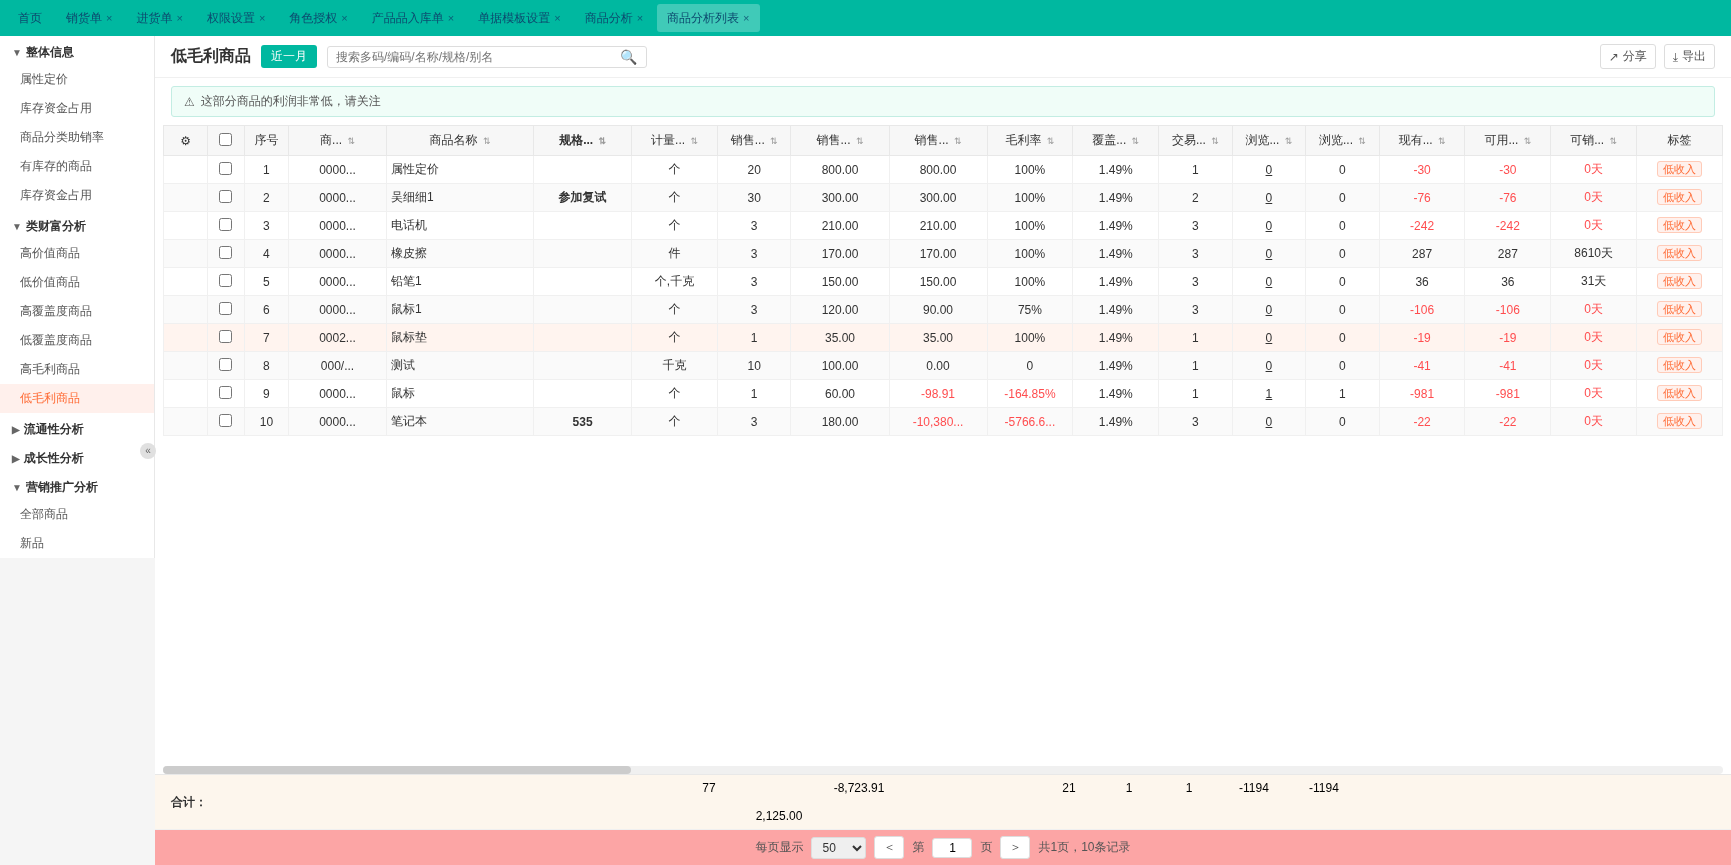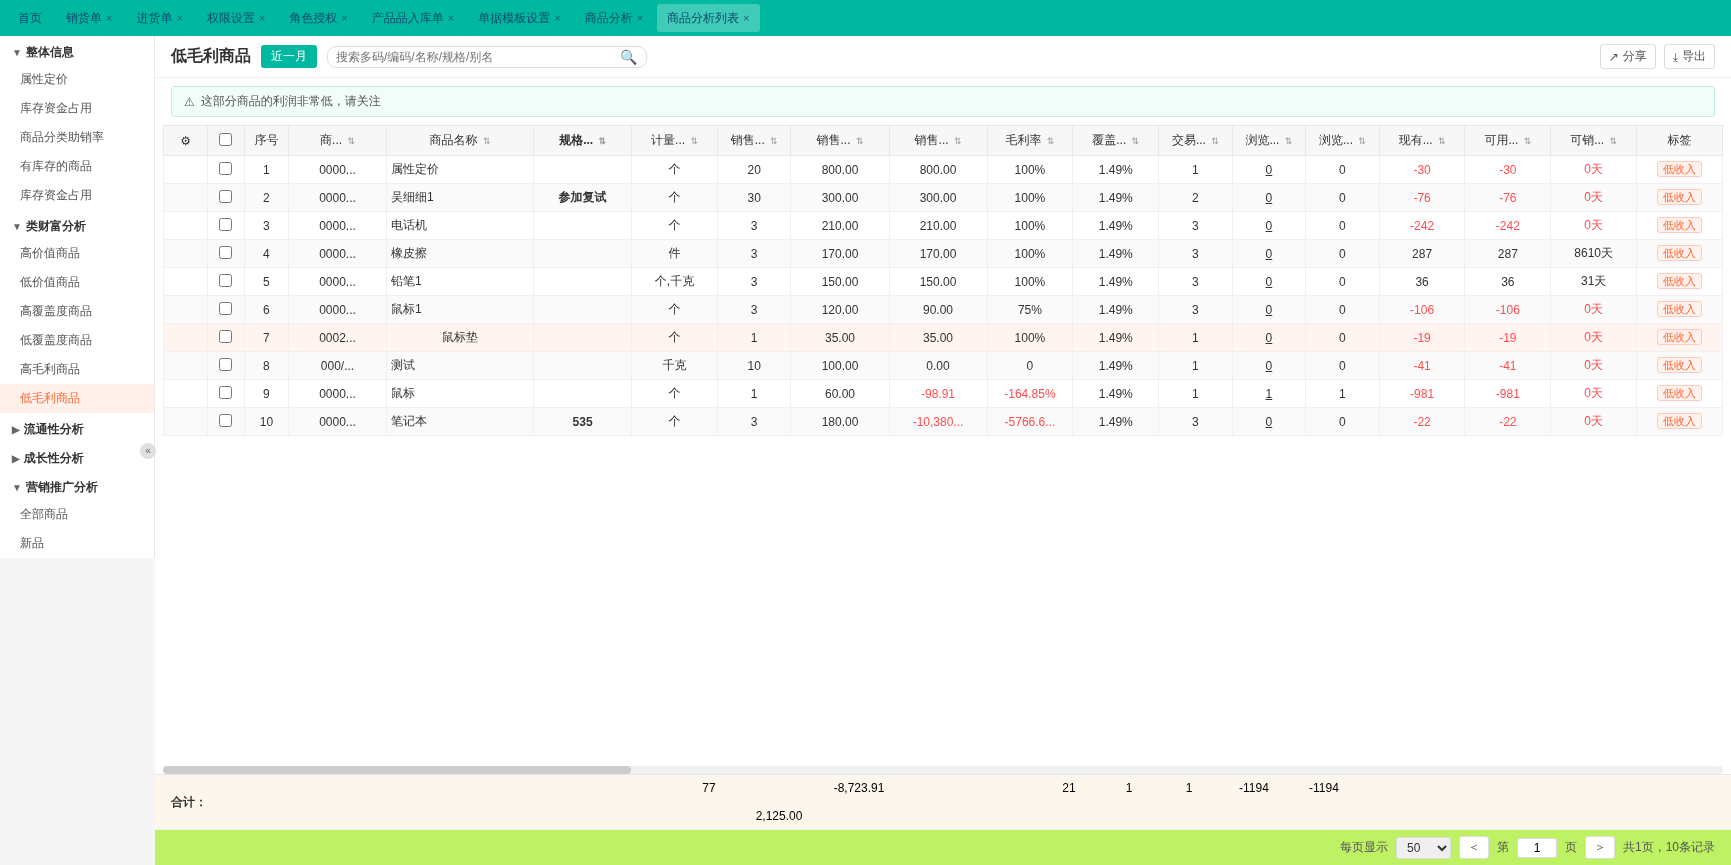--- a/index.html
+++ b/index.html
@@ -86,21 +86,21 @@
       border: none;
       padding: 3px 10px;
       border-radius: 3px;
       cursor: pointer;
       font-size: 12px;
     }
     .search-box {
       display: flex;
       align-items: center;
       border: 1px solid #ddd;
-      border-radius: 9px;
+      border-radius: 3px;
       padding: 2px 8px;
       flex: 1;
       max-width: 320px;
     }
     .search-input {
       border: none;
       outline: none;
       font-size: 12px;
       color: #999;
       width: 100%;
@@ -205,25 +205,25 @@
       padding: 6px 16px;
       display: flex;
       align-items: center;
     }
     .footer-label { color: #333; font-weight: bold; margin-right: 20px; }
 
     
     .pagination-bar {
       display: flex;
       align-items: center;
-      justify-content: flex-end;
+      justify-content: center;
       padding: 6px 16px;
       gap: 8px;
       border-top: 1px solid #f0f0f0;
-      background: #bef264;
+      background: #fca5a5;
     }
     .pagination-text { color: #555; }
     .page-size-select {
       border: 1px solid #ddd;
       border-radius: 3px;
       padding: 2px 6px;
       color: #333;
     }
     .page-nav-btn {
       border: 1px solid #ddd;
@@ -554,21 +554,21 @@
       <td class="col-stock text-red">-106</td>
       <td class="col-avail text-red">-106</td>
       <td class="col-salable text-red">0天</td>
       <td class="col-tag"><span class="tag-low-income">低收入</span></td>
     </tr>
             <tr class="highlight">
       <td class="col-settings"></td>
       <td class="col-check"><input type="checkbox" style=""></td>
       <td class="col-no">7</td>
       <td class="col-code">0002...</td>
-      <td class="col-name" style="text-align:center;">鼠标垫</td>
+      <td class="col-name" style="text-align:left;">鼠标垫</td>
       <td class="col-spec"></td>
       <td class="col-unit">个</td>
       <td class="col-sales-qty">1</td>
       <td class="col-sales-price">35.00</td>
       <td class="col-sales-amount ">35.00</td>
       <td class="col-gross ">100%</td>
       <td class="col-cover">1.49%</td>
       <td class="col-trade">1</td>
       <td class="col-view1"><span class="underline">0</span></td>
       <td class="col-view2">0</td>

